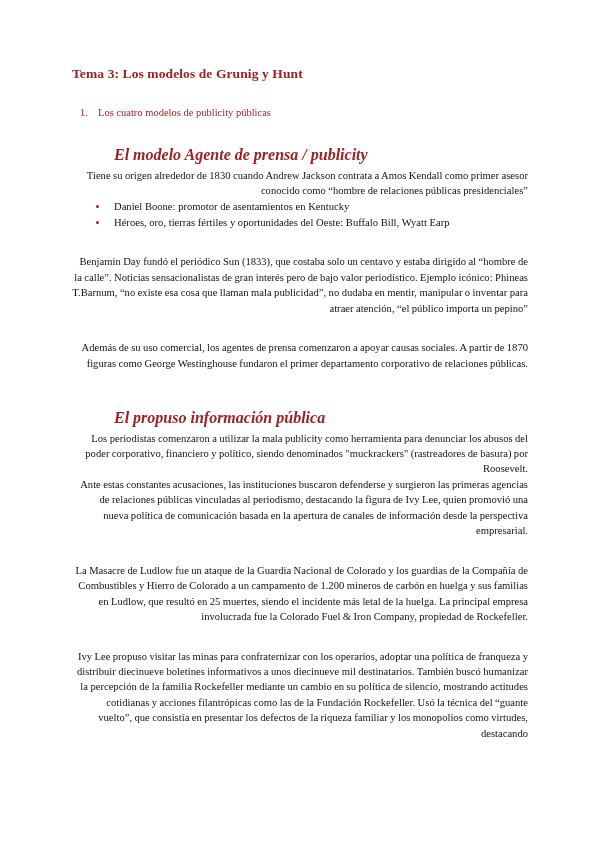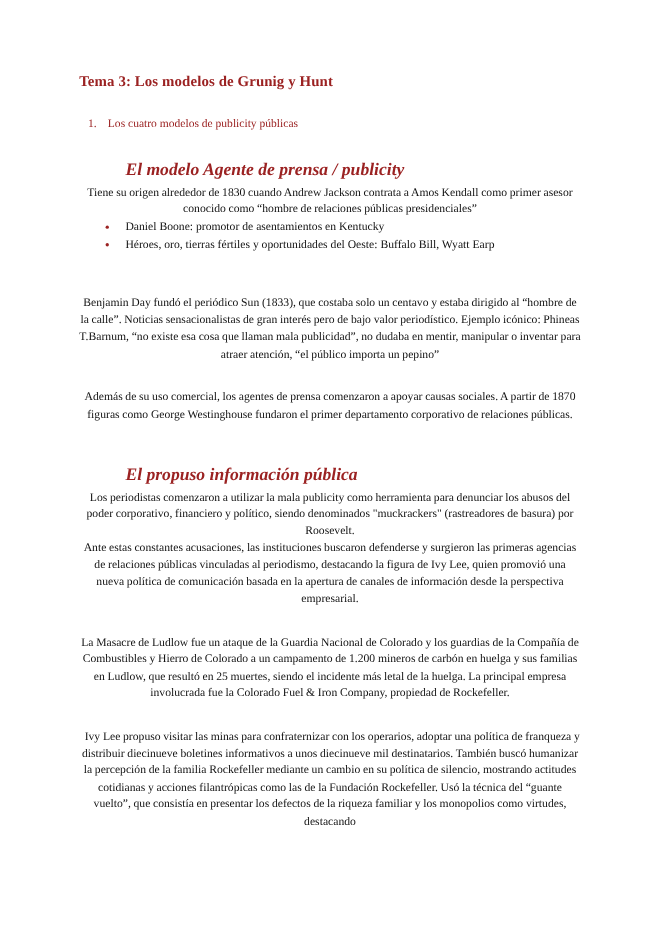--- a/index.html
+++ b/index.html
@@ -53,32 +53,32 @@
     font-style: italic;
     font-size: 16px;
     margin: 0 0 1px 42px;
     line-height: 1.4;
   }
   p.body-text {
     font-size: 10.6px;
     line-height: 1.46;
     margin: 0 0 14px 0;
     color: #121212;
-    text-align: center;
+    text-align: right;
     word-spacing: -0.2px;
   }
   p.body-text.tight {
     margin-bottom: 0;
   }
   p.body-text.indent-first {
     text-indent: 4px;
   }
   .bullet-list {
     list-style: none;
-    margin: 0 0 28px 0;
+    margin: 0 0 14px 0;
     padding: 0;
   }
   .bullet-item {
     font-size: 10.6px;
     line-height: 1.5;
     color: #121212;
     position: relative;
     padding-left: 42px;
   }
   .bullet-item .dot {

